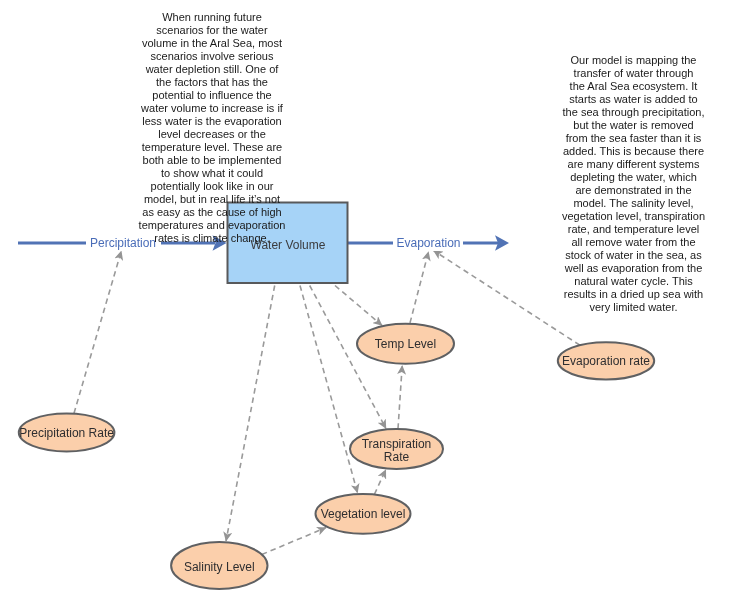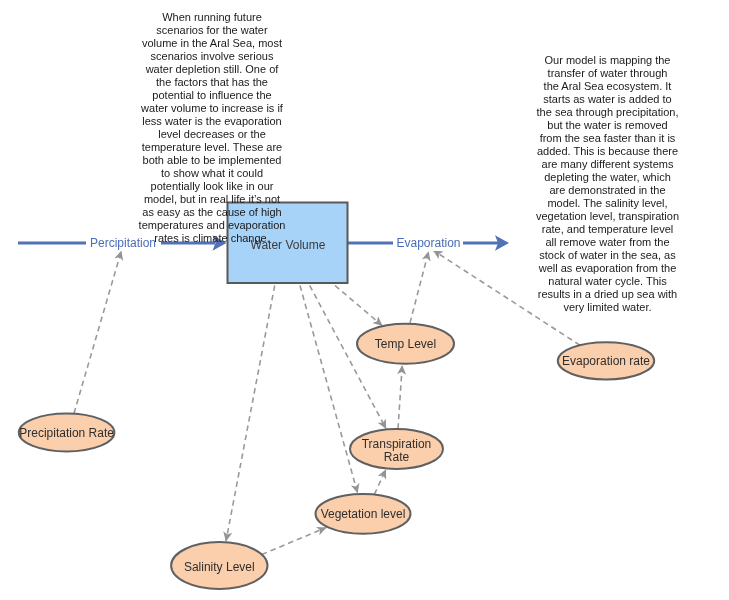--- a/index.html
+++ b/index.html
@@ -78,21 +78,21 @@
 temperature level. These are<br>
 both able to be implemented<br>
 to show what it could<br>
 potentially look like in our<br>
 model, but in real life it’s not<br>
 as easy as the cause of high<br>
 temperatures and evaporation<br>
 rates is climate change.
 </div>
 
-<div class="para" style="left:527px;top:54px;width:161px;">
+<div class="para" style="left:553px;top:54px;width:161px;">
 Our model is mapping the<br>
 transfer of water through<br>
 the Aral Sea ecosystem. It<br>
 starts as water is added to<br>
 the sea through precipitation,<br>
 but the water is removed<br>
 from the sea faster than it is<br>
 added. This is because there<br>
 are many different systems<br>
 depleting the water, which<br>

